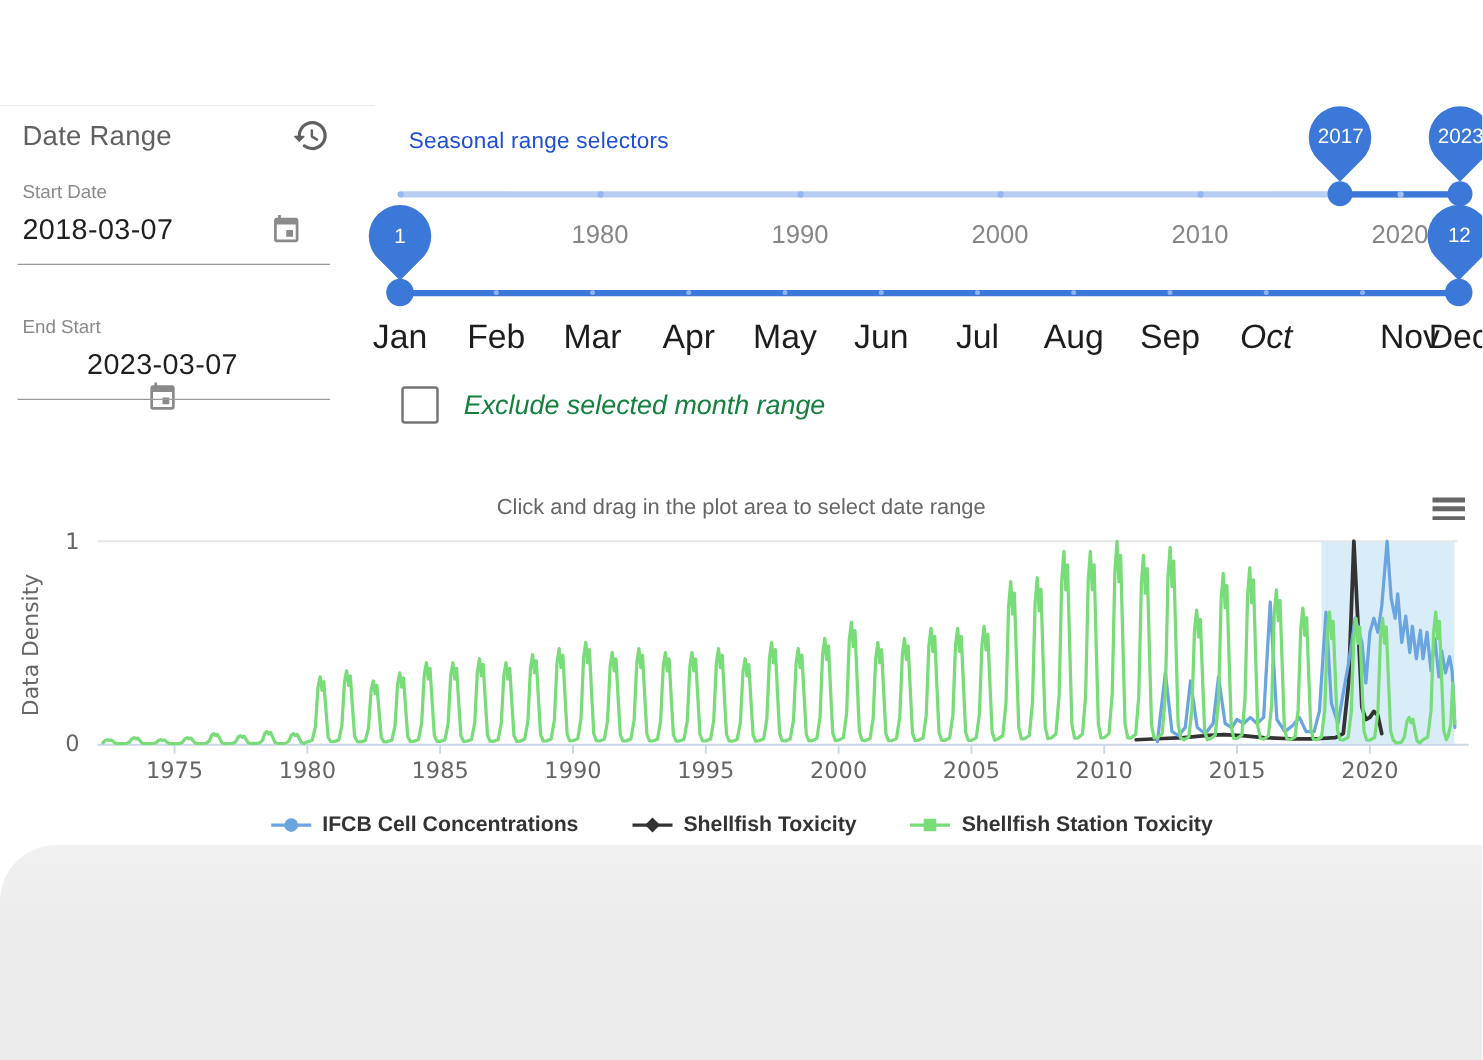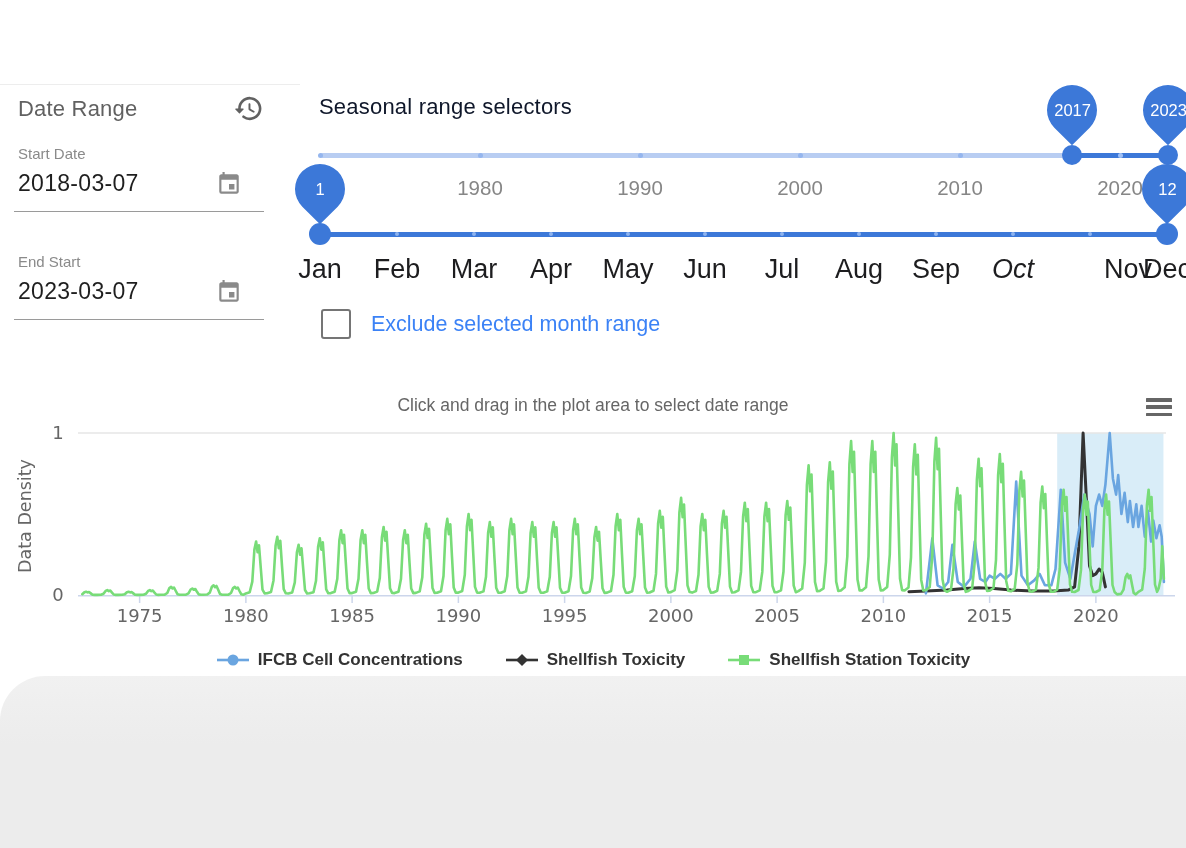--- a/index.html
+++ b/index.html
@@ -11,35 +11,35 @@
   .date-panel{position:absolute;left:0;top:85px;width:280px;}
   .dp-head{position:absolute;left:18px;top:8px;width:246px;display:flex;justify-content:space-between;align-items:center;text-align:right;}
   .dp-title{margin:0;font-size:22px;font-weight:400;color:#616161;letter-spacing:.2px;}
   .icon-btn{background:none;border:none;padding:0;cursor:pointer;line-height:0;}
   .field-label{position:absolute;left:18px;font-size:15px;color:#8a8a8a;}
   .date-row{position:absolute;left:18px;width:224px;display:flex;justify-content:space-between;align-items:center;cursor:text;}
   .date-value{font-size:23px;color:#1f1f1f;letter-spacing:.3px;}
   .underline{position:absolute;left:14px;width:250px;height:0;border-bottom:1.5px solid #9a9a9a;}
 
   
-  .seasonal-title{position:absolute;left:318px;top:93px;margin:1px;font-size:22px;font-weight:400;color:#0f172a;letter-spacing:.2px;}
+  .seasonal-title{position:absolute;left:318px;top:93px;margin:9px;font-size:18px;font-weight:400;color:#1d4ed8;letter-spacing:.2px;}
   .overlay{position:absolute;left:0;top:0;width:1186px;height:848px;pointer-events:none;}
   .overlay *{pointer-events:auto;}
   .track{position:absolute;height:4.5px;border-radius:3px;}
   .slider-dot{position:absolute;width:5px;height:5px;border-radius:50%;}
   .handle{position:absolute;border-radius:50%;background:#3c78d8;}
   .slider-label{position:absolute;width:90px;text-align:center;}
   .year-label{font-size:20.5px;color:#868686;}
   .month-label{font-size:27px;color:#1d1d1f;}
   .bubble{position:absolute;width:50px;height:50px;background:#3c78d8;border-radius:50% 50% 50% 0;
           transform:rotate(-45deg);display:flex;align-items:center;justify-content:center;z-index:6;}
   .bubble span{transform:rotate(45deg);color:#fff;font-size:16.5px;}
   .exclude-row{position:absolute;left:321px;top:309px;display:flex;align-items:center;}
   .checkbox{width:26px;height:26px;border:2.5px solid #757575;border-radius:3px;background:#fff;cursor:pointer;}
-  .exclude-label{margin-left:20px;font-size:21.5px;color:#3b82f6;}
+  .exclude-label{margin-left:20px;font-size:21.5px;color:#15803d;font-style:italic;}
 
   
   .chart-title{position:absolute;left:0;top:395px;width:1186px;text-align:center;font-size:17.5px;color:#666;
                font-family:"Liberation Sans",sans-serif;}
   .chart-menu{position:absolute;left:1146px;top:398px;width:26px;height:20px;background:none;border:none;padding:0;cursor:pointer;}
   .chart-menu i{display:block;width:26px;height:3.6px;background:#666;margin:0 0 3.8px 0;border-radius:.5px;}
   .y-axis-title{position:absolute;left:-60px;top:506px;width:170px;text-align:center;transform:rotate(-90deg);
                 font-size:17.5px;color:#666;font-family:"DejaVu Sans",sans-serif;}
   #plot{position:absolute;left:0;top:390px;}
   #legend{position:absolute;left:0;top:650px;width:1186px;display:flex;justify-content:center;gap:42px;}
@@ -69,21 +69,21 @@
     <label class="field-label" style="top:60px;">Start Date</label>
     <div class="date-row" style="top:85px;">
       <span class="date-value">2018-03-07</span>
       <svg width="26" height="26" viewBox="0 0 24 24">
         <path fill="#8a8a8a" d="M17 12h-5v5h5v-5zM16 1v2H8V1H6v2H5c-1.11 0-1.99.9-1.99 2L3 19a2 2 0 0 0 2 2h14c1.1 0 2-.9 2-2V5c0-1.1-.9-2-2-2h-1V3h-2zm3 18H5V8h14v11z"></path>
       </svg>
     </div>
     <div class="underline" style="top:126px;"></div>
 
     <label class="field-label" style="top:168px;">End Start</label>
-    <div class="date-row" style="top:193px;">
+    <div class="date-row" style="top:193px;flex-direction:column;">
       <span class="date-value">2023-03-07</span>
       <svg width="26" height="26" viewBox="0 0 24 24">
         <path fill="#8a8a8a" d="M17 12h-5v5h5v-5zM16 1v2H8V1H6v2H5c-1.11 0-1.99.9-1.99 2L3 19a2 2 0 0 0 2 2h14c1.1 0 2-.9 2-2V5c0-1.1-.9-2-2-2h-1V3h-2zm3 18H5V8h14v11z"></path>
       </svg>
     </div>
     <div class="underline" style="top:234px;"></div>
   </section>
 
   <h2 class="seasonal-title">Seasonal range selectors</h2>
   <div class="overlay" id="year-slider">

